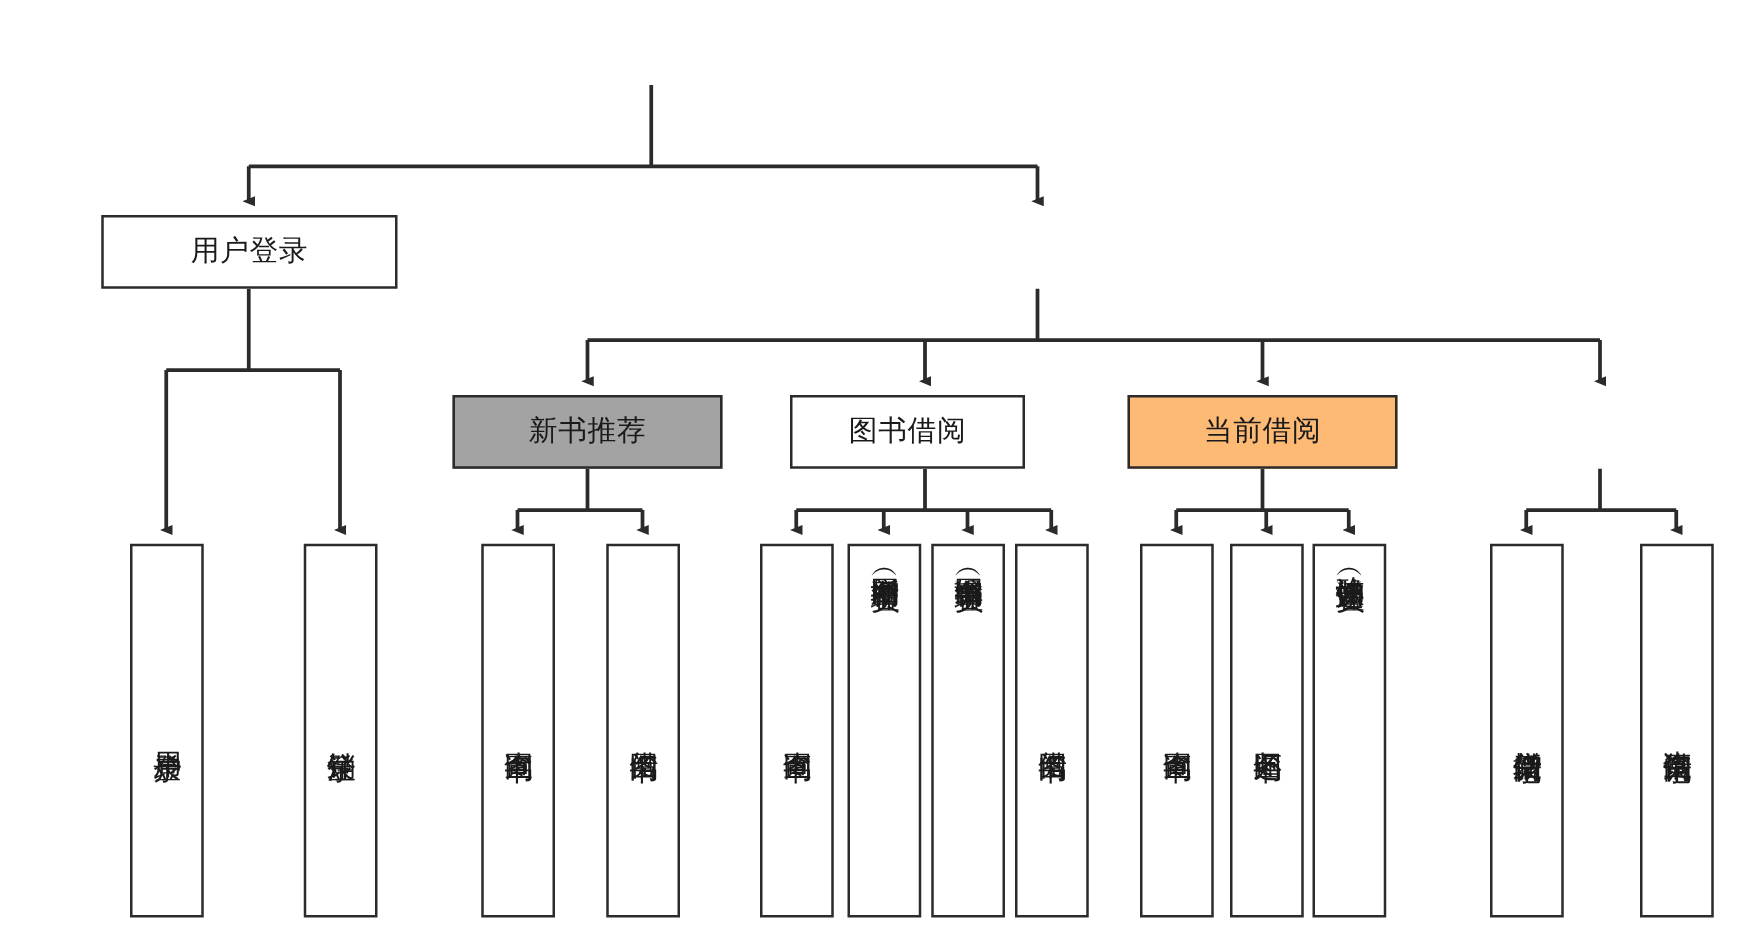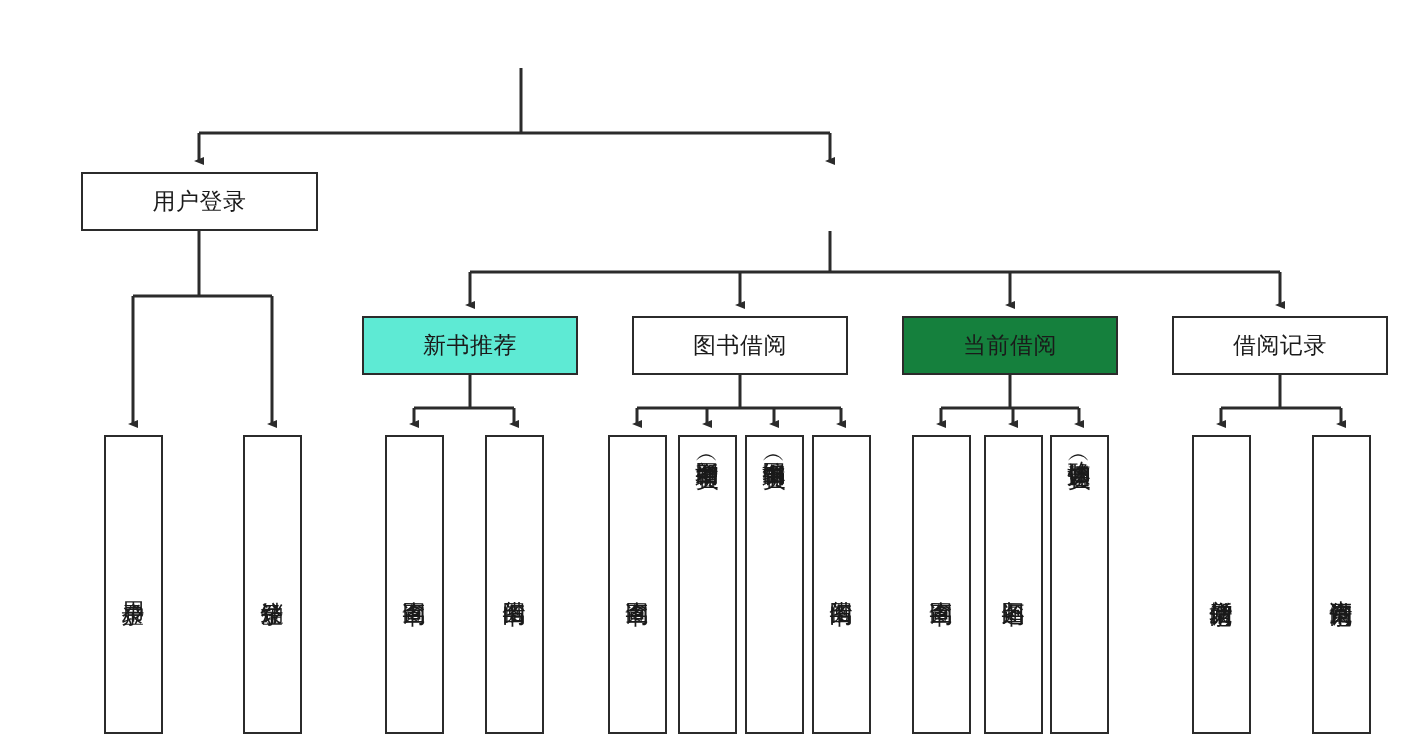--- a/index.html
+++ b/index.html
@@ -122,31 +122,28 @@
       <path d="M1221,408 L1221,424" marker-end="url(#arrow)"></path>
       <path d="M1341,408 L1341,424" marker-end="url(#arrow)"></path>
     </g>
   </svg>
 
 
   <div class="node h" style="left: 81px; top: 172px; width: 237px; height: 59px; border-color: rgb(43, 43, 43); background: rgb(255, 255, 255); color: rgb(26, 26, 26);">
     <span class="label">用户登录</span>
   </div>
 
-  <div class="node h" style="left: 362px; top: 316px; width: 216px; height: 59px; border-color: rgb(43, 43, 43); background: #5eead4; color: rgb(26, 26, 26);">
+  <div class="node h" style="left: 362px; top: 316px; width: 216px; height: 59px; border-color: rgb(43, 43, 43); background: #a3a3a3; color: rgb(26, 26, 26);">
     <span class="label">新书推荐</span>
   </div>
-  <div class="node h" style="left: 632px; top: 316px; width: 216px; height: 59px; border-color: rgb(43, 43, 43); background: rgb(255, 255, 255); color: rgb(26, 26, 26);">
+  <div class="node h" style="left: 632px; top: 316px; width: 188px; height: 59px; border-color: rgb(43, 43, 43); background: rgb(255, 255, 255); color: rgb(26, 26, 26);">
     <span class="label">图书借阅</span>
   </div>
-  <div class="node h" style="left: 902px; top: 316px; width: 216px; height: 59px; border-color: rgb(43, 43, 43); background: #15803d; color: rgb(26, 26, 26);">
+  <div class="node h" style="left: 902px; top: 316px; width: 216px; height: 59px; border-color: rgb(43, 43, 43); background: #fdba74; color: rgb(26, 26, 26);">
     <span class="label">当前借阅</span>
-  </div>
-  <div class="node h" style="left: 1172px; top: 316px; width: 216px; height: 59px; border-color: rgb(43, 43, 43); background: rgb(255, 255, 255); color: rgb(26, 26, 26);">
-    <span class="label">借阅记录</span>
   </div>
 
   <div class="node v mid" style="left: 104px; top: 435px; width: 59px; height: 299px; border-color: rgb(43, 43, 43); background: rgb(255, 255, 255); color: rgb(26, 26, 26);">
     <span class="label">用户登录</span>
   </div>
   <div class="node v mid" style="left: 243px; top: 435px; width: 59px; height: 299px; border-color: rgb(43, 43, 43); background: rgb(255, 255, 255); color: rgb(26, 26, 26);">
     <span class="label">注销登录</span>
   </div>
   <div class="node v mid" style="left: 385px; top: 435px; width: 59px; height: 299px; border-color: rgb(43, 43, 43); background: rgb(255, 255, 255); color: rgb(26, 26, 26);">
     <span class="label">查询图书</span>

